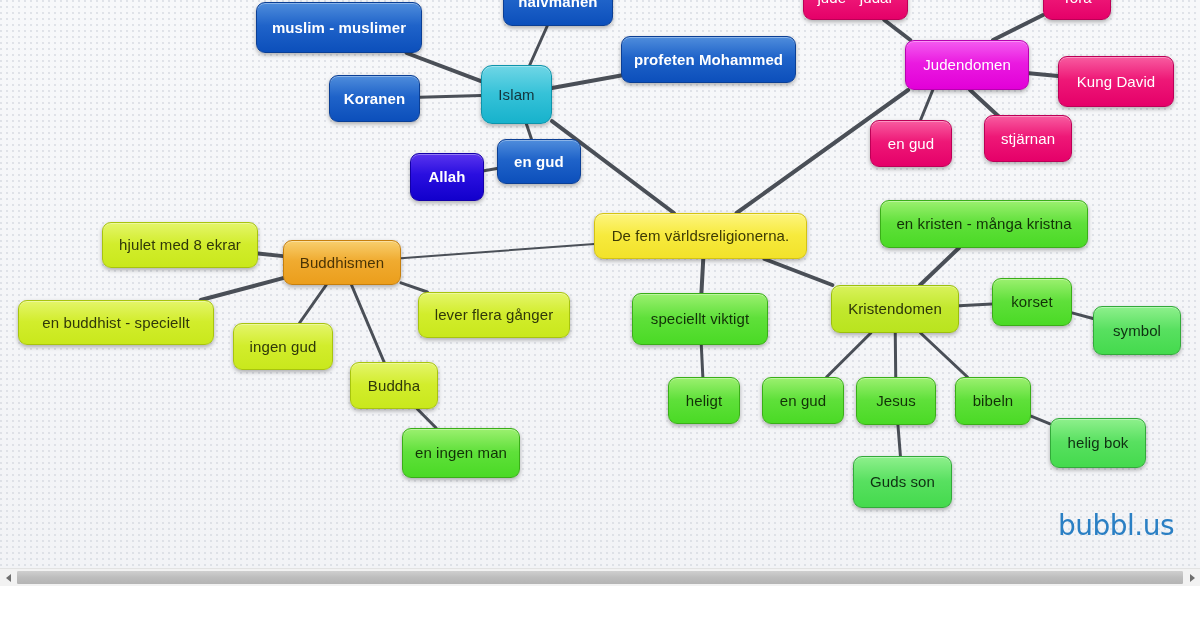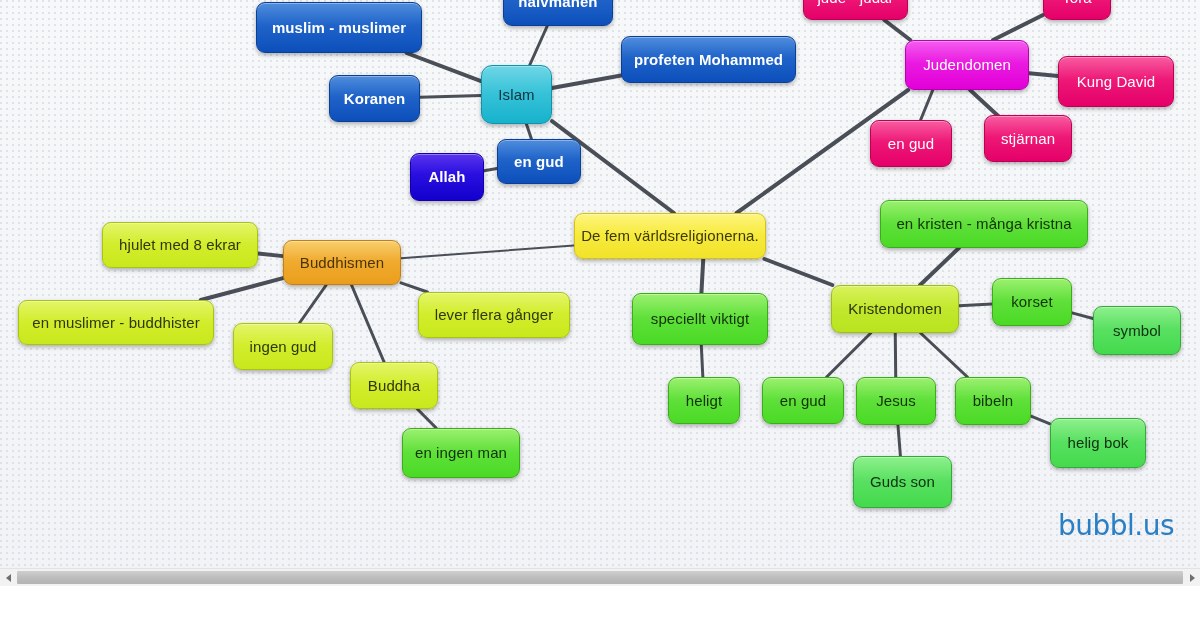--- a/index.html
+++ b/index.html
@@ -229,37 +229,37 @@
         <line x1="920.1294117647059" y1="285" x2="958.8705882352941" y2="248" stroke="#4a4f57" stroke-width="4" stroke-linecap="round"></line>
         <line x1="959" y1="305.7299270072993" x2="992" y2="304.04379562043795" stroke="#4a4f57" stroke-width="3" stroke-linecap="round"></line>
         <line x1="1072" y1="312.85714285714283" x2="1093" y2="318.5571428571429" stroke="#4a4f57" stroke-width="3" stroke-linecap="round"></line>
         <line x1="870.8688524590164" y1="333" x2="826.6284153005464" y2="377" stroke="#4a4f57" stroke-width="3" stroke-linecap="round"></line>
         <line x1="895.2608695652174" y1="333" x2="895.7391304347826" y2="377" stroke="#4a4f57" stroke-width="3" stroke-linecap="round"></line>
         <line x1="920.5652173913044" y1="333" x2="967.4347826086956" y2="377" stroke="#4a4f57" stroke-width="3" stroke-linecap="round"></line>
         <line x1="897.925925925926" y1="425" x2="900.4135802469136" y2="456" stroke="#4a4f57" stroke-width="3" stroke-linecap="round"></line>
         <line x1="1031" y1="416.2" x2="1050" y2="423.8" stroke="#4a4f57" stroke-width="3" stroke-linecap="round"></line>
       </svg>
     <div id="nodes-layer">
-        <div class="node c-yellow" style="left: 574px; top: 213px; width: 192px; height: 46px;">De fem världsreligionerna.</div>
+        <div class="node c-yellow" style="left: 594px; top: 213px; width: 213px; height: 46px;">De fem världsreligionerna.</div>
         <div class="node c-cyan" style="left: 481px; top: 65px; width: 71px; height: 59px; border-radius: 11px;">Islam</div>
         <div class="node c-blue" style="left: 503px; top: -22px; width: 110px; height: 48px;">halvmånen</div>
         <div class="node c-blue" style="left: 256px; top: 2px; width: 166px; height: 51px;">muslim - muslimer</div>
         <div class="node c-blue" style="left: 329px; top: 75px; width: 91px; height: 47px;">Koranen</div>
         <div class="node c-blue" style="left: 621px; top: 36px; width: 175px; height: 47px;">profeten Mohammed</div>
         <div class="node c-blue" style="left: 497px; top: 139px; width: 84px; height: 45px;">en gud</div>
         <div class="node c-deepblue" style="left: 410px; top: 153px; width: 74px; height: 48px;">Allah</div>
         <div class="node c-magenta" style="left: 881px; top: 40px; width: 124px; height: 50px;">Judendomen</div>
         <div class="node c-pink" style="left: 803px; top: -24px; width: 105px; height: 44px;">jude - judar</div>
         <div class="node c-pink" style="left: 1043px; top: -24px; width: 68px; height: 44px;">Tora</div>
         <div class="node c-pink" style="left: 1058px; top: 56px; width: 116px; height: 51px;">Kung David</div>
         <div class="node c-pink" style="left: 870px; top: 120px; width: 82px; height: 47px;">en gud</div>
         <div class="node c-pink" style="left: 984px; top: 103px; width: 88px; height: 47px; margin-top: 12px;">stjärnan</div>
         <div class="node c-orange" style="left: 283px; top: 240px; width: 118px; height: 45px;">Buddhismen</div>
         <div class="node c-lime" style="left: 102px; top: 222px; width: 156px; height: 46px;">hjulet med 8 ekrar</div>
-        <div class="node c-lime" style="left: 18px; top: 300px; width: 196px; height: 45px;">en muslimer - buddhister</div>
+        <div class="node c-lime" style="left: 18px; top: 300px; width: 196px; height: 45px;">en buddhist - speciellt</div>
         <div class="node c-lime" style="left: 233px; top: 323px; width: 100px; height: 47px;">ingen gud</div>
         <div class="node c-lime" style="left: 350px; top: 362px; width: 88px; height: 47px;">Buddha</div>
         <div class="node c-lime" style="left: 418px; top: 292px; width: 152px; height: 46px;">lever flera gånger</div>
         <div class="node c-green" style="left: 402px; top: 428px; width: 118px; height: 50px;">en ingen man</div>
         <div class="node c-green" style="left: 632px; top: 293px; width: 136px; height: 52px;">speciellt viktigt</div>
         <div class="node c-green" style="left: 668px; top: 377px; width: 72px; height: 47px;">heligt</div>
         <div class="node c-lime2" style="left: 831px; top: 285px; width: 128px; height: 48px;">Kristendomen</div>
         <div class="node c-green" style="left: 880px; top: 200px; width: 208px; height: 48px;">en kristen - många kristna</div>
         <div class="node c-green" style="left: 992px; top: 278px; width: 80px; height: 48px;">korset</div>
         <div class="node c-green2" style="left: 1093px; top: 306px; width: 88px; height: 49px;">symbol</div>

